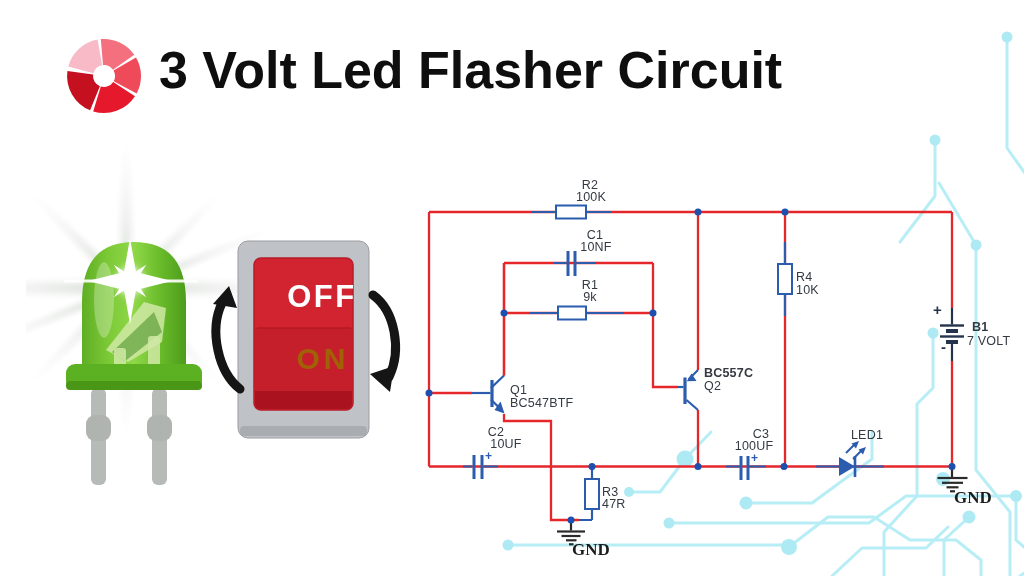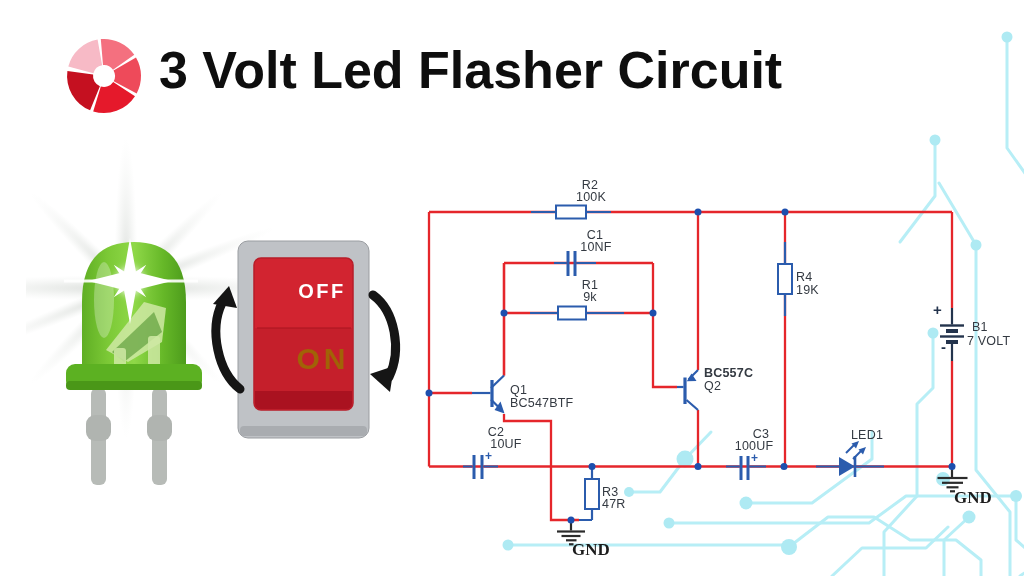--- a/index.html
+++ b/index.html
@@ -4,21 +4,21 @@
 <style>
   html,body{margin:0;padding:0;background:#fff;}
   .stage{position:relative;width:1024px;height:576px;background:#ffffff;overflow:hidden;
          font-family:"Liberation Sans",sans-serif;margin-left:26px;}
   svg.scene{position:absolute;left:0;top:0;}
   .t{position:absolute;white-space:nowrap;line-height:1;}
   .lbl{font-size:12.5px;color:#343a42;letter-spacing:.2px;}
   .ctr{transform:translateX(-50%);padding-left:36px;}
   .gnd{font-family:"Liberation Serif",serif;font-size:17px;font-weight:700;color:#1c1c1c;}
   .title{font-size:52px;font-weight:700;color:#0e0e0e;letter-spacing:0;}
-  .off{font-size:20px;font-weight:700;color:#ffffff;letter-spacing:2.5px;}
+  .off{font-size:31px;font-weight:700;color:#ffffff;letter-spacing:2.5px;}
   .on{font-size:30px;font-weight:700;color:#a16207;letter-spacing:4px;}
   .mark{font-weight:700;color:#2b5cad;font-size:12px;}
   .bmark{font-weight:700;color:#24344d;font-size:15px;}
 </style>
 </head>
 <body>
 
 <div class="stage">
 
 <svg class="scene" width="1024" height="576" viewBox="0 0 1024 576">
@@ -236,42 +236,42 @@
 <div class="t lbl ctr" style="left:546px;top:179px;">R2</div>
 <div class="t lbl ctr" style="left:547px;top:191px;">100K</div>
 
 <div class="t lbl ctr" style="left:551px;top:229px;text-align:right;">C1</div>
 <div class="t lbl ctr" style="left:552px;top:241px;">10NF</div>
 
 <div class="t lbl ctr" style="left:546px;top:279px;">R1</div>
 <div class="t lbl ctr" style="left:546px;top:291px;">9k</div>
 
 <div class="t lbl" style="left:770px;top:271px;">R4</div>
-<div class="t lbl" style="left:770px;top:284px;">19K</div>
+<div class="t lbl" style="left:770px;top:284px;">10K</div>
 
 <div class="t lbl" style="left:484px;top:384px;">Q1</div>
 <div class="t lbl" style="left:484px;top:397px;">BC547BTF</div>
 
 <div class="t lbl" style="left:678px;top:367px;font-weight:bold;">BC557C</div>
 <div class="t lbl" style="left:678px;top:380px;">Q2</div>
 
 <div class="t lbl ctr" style="left:452px;top:426px;">C2</div>
 <div class="t lbl ctr" style="left:462px;top:438px;">10UF</div>
 <div class="t mark" style="left:459px;top:450px;">+</div>
 
 <div class="t lbl ctr" style="left:717px;top:428px;">C3</div>
 <div class="t lbl ctr" style="left:710px;top:440px;">100UF</div>
 <div class="t mark" style="left:725px;top:452px;">+</div>
 
 <div class="t lbl" style="left:576px;top:486px;">R3</div>
 <div class="t lbl" style="left:576px;top:498px;">47R</div>
 
 <div class="t lbl ctr" style="left:823px;top:429px;">LED1</div>
 
-<div class="t lbl" style="left:946px;top:321px;">B1</div>
+<div class="t lbl" style="left:946px;top:321px;font-weight:bold;">B1</div>
 <div class="t lbl" style="left:941px;top:335px;">7 VOLT</div>
 <div class="t bmark" style="left:907px;top:302px;">+</div>
 <div class="t bmark" style="left:915px;top:339px;">-</div>
 
 <div class="t gnd ctr" style="left:547px;top:541px;">GND</div>
 <div class="t gnd ctr" style="left:929px;top:489px;">GND</div>
 
 </div>
 
 </body></html>

